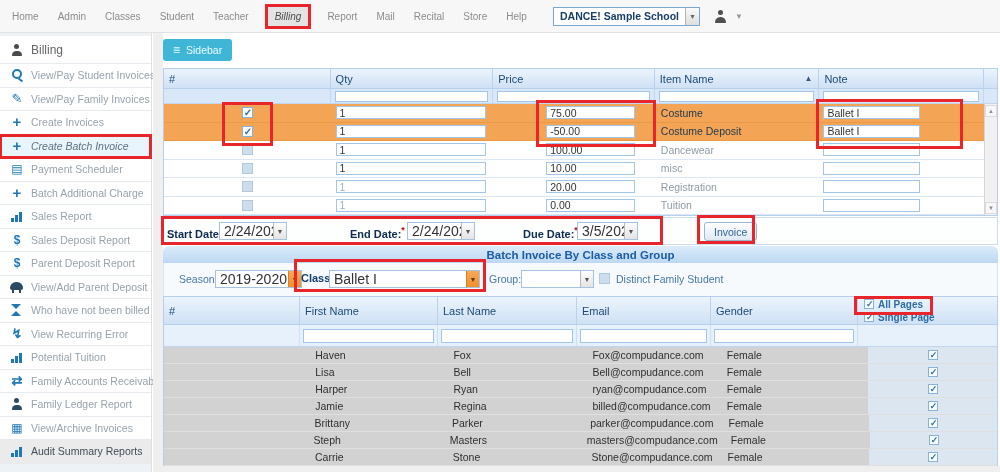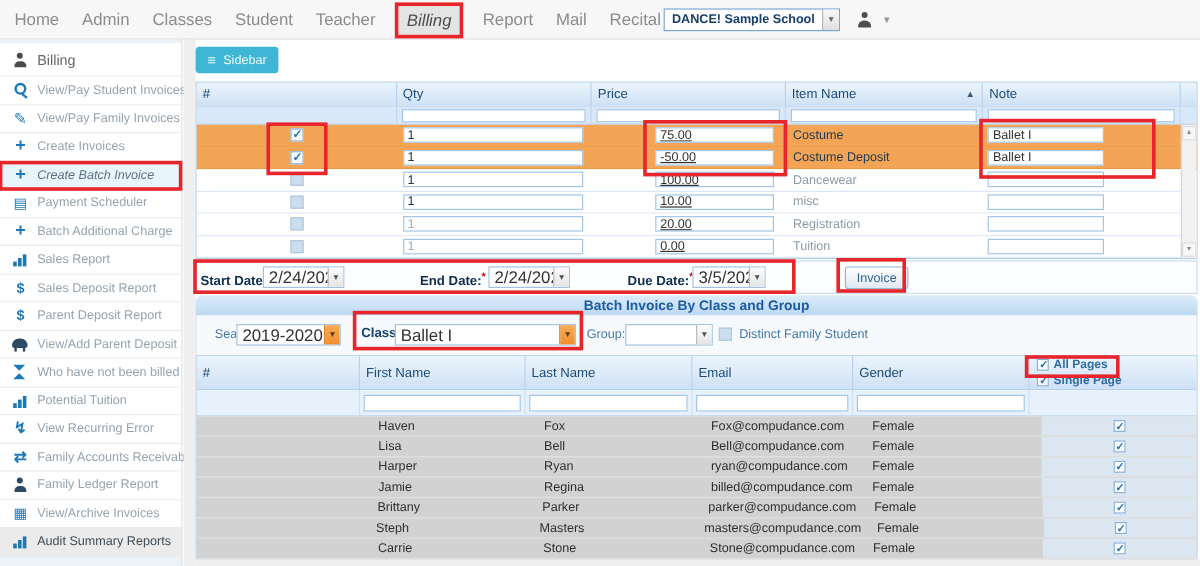--- a/index.html
+++ b/index.html
@@ -4,21 +4,21 @@
 <style>
   html,body{margin:0;padding:0;background:#fff;}
   *{box-sizing:border-box;}
   #app{position:relative;width:1000px;height:472px;background:#fff;overflow:hidden;
        font-family:"Liberation Sans",sans-serif;-webkit-font-smoothing:antialiased;}
 
   
   .topnav{position:absolute;left:0;top:0;width:1000px;height:33px;background:#f7f7f7;
           border-bottom:1px solid #e2e2e2;}
   .topnav nav{display:flex;align-items:center;height:33px;padding-left:12px;}
-  .nav-item{font-size:14px;color:#8c8c8c;margin-right:19px;line-height:33px;cursor:pointer;white-space:nowrap;}
+  .nav-item{font-size:10px;color:#8c8c8c;margin-right:19px;line-height:33px;cursor:pointer;white-space:nowrap;}
   .nav-item.active{background:#e4e4e4;color:#4c4c4c;font-style:italic;padding:4px 7px;line-height:normal;
                    outline:3px solid #e8252b;outline-offset:0px;}
   .tn-right{position:absolute;left:553px;top:7px;display:flex;align-items:center;}
   .school{display:flex;align-items:stretch;border:1px solid #7aa7d2;background:#fff;height:19px;}
   .school .sc-val{font-size:10.5px;font-weight:bold;color:#173d68;padding:0 6px;line-height:17px;white-space:nowrap;}
   .school .sc-btn{width:14px;background:linear-gradient(#fafafa,#dedede);border-left:1px solid #b4b4b4;
                   color:#666;font-size:7px;display:flex;align-items:center;justify-content:center;}
   .tn-user{margin-left:14px;color:#4f4f4f;}
   .tn-caret{margin-left:8px;color:#999;font-size:8px;}
 
@@ -94,21 +94,21 @@
   .gfilter{height:15px;background:#d9e8f8;border-bottom:1px solid #c0d6ee;}
   .gfilter>div{display:flex;align-items:center;padding:0 4px;border-right:1px solid #c3d8ef;}
   .gfilter input{height:11px;width:100%;}
   .gu-body{height:111px;display:flex;flex-direction:column;}
   .gu-row{flex:1;background:#fff;border-bottom:1px solid #dbe7f5;}
   .gu-row>div{display:flex;align-items:center;}
   .gu-row .c1{justify-content:center;}
   .gu-row.hl{background:#f4a455;border-bottom:1px solid #e3competence;} 
   .gu-row.hl{border-bottom:1px solid #e89a46;}
   .gu-row .c2 input{margin-left:5px;width:150px;}
-  .gu-row .c3 input{margin-left:53px;width:99px;text-decoration:underline;}
+  .gu-row .c3 input{margin-left:53px;width:89px;}
   .gu-row .c4 span{padding-left:6px;font-size:10.5px;color:#8e9ba6;}
   .gu-row.hl .c4 span{color:#203b52;}
   .gu-row .c5 input{margin-left:4px;width:97px;}
   input.mut{color:#9db0c0;}
   .vscroll{position:absolute;right:0;top:35px;bottom:0;width:13px;background:#f1f1f1;border-left:1px solid #d5d5d5;}
   .vs-btn{position:absolute;left:0;width:12px;height:12px;background:#f7f7f7;border:1px solid #dcdcdc;
           color:#8f8f8f;font-size:6px;display:flex;align-items:center;justify-content:center;cursor:pointer;}
   .vs-up{top:1px;} .vs-dn{bottom:1px;}
 
   
@@ -249,27 +249,27 @@
         <span class="sicon i-pig"></span>
         <span>View/Add Parent Deposit</span>
       </div>
 
       <div class="s-item">
         <span class="sicon i-hourglass"></span>
         <span>Who have not been billed</span>
       </div>
 
       <div class="s-item">
+        <span class="sicon i-bolt"></span>
+        <span>View Recurring Error</span>
+      </div>
+
+      <div class="s-item">
         <span class="sicon i-chart"></span>
         <span>Potential Tuition</span>
-      </div>
-
-      <div class="s-item">
-        <span class="sicon i-bolt"></span>
-        <span>View Recurring Error</span>
       </div>
 
       <div class="s-item">
         <span class="sicon i-repeat"></span>
         <span>Family Accounts Receivable</span>
       </div>
 
       <div class="s-item">
         <span class="sicon i-user"></span>
         <span>Family Ledger Report</span>
@@ -469,21 +469,21 @@
       <span class="dd-val" style="width:46px">3/5/2020</span>
       <span class="dd-btn">▼</span>
     </span>
     <button class="inv-btn">Invoice</button>
   </div>
 
   <div class="sechdr">Batch Invoice By Class and Group</div>
 
   <div class="filterbar">
     <span class="flbl" style="left:15px">Season:</span>
-    <span class="dd" style="left:33px">
+    <span class="dd" style="left:51px">
       <span class="dd-val" style="width:72px">2019-2020</span>
       <span class="dd-btn orange">▼</span>
     </span>
     <span class="flbl strong" style="left:137px">Class:</span>
     <span class="dd" style="left:165px">
       <span class="dd-val" style="width:136px">Ballet I</span>
       <span class="dd-btn orange">▼</span>
     </span>
     <span class="flbl" style="left:325px">Group:</span>
     <span class="dd" style="left:357px">

